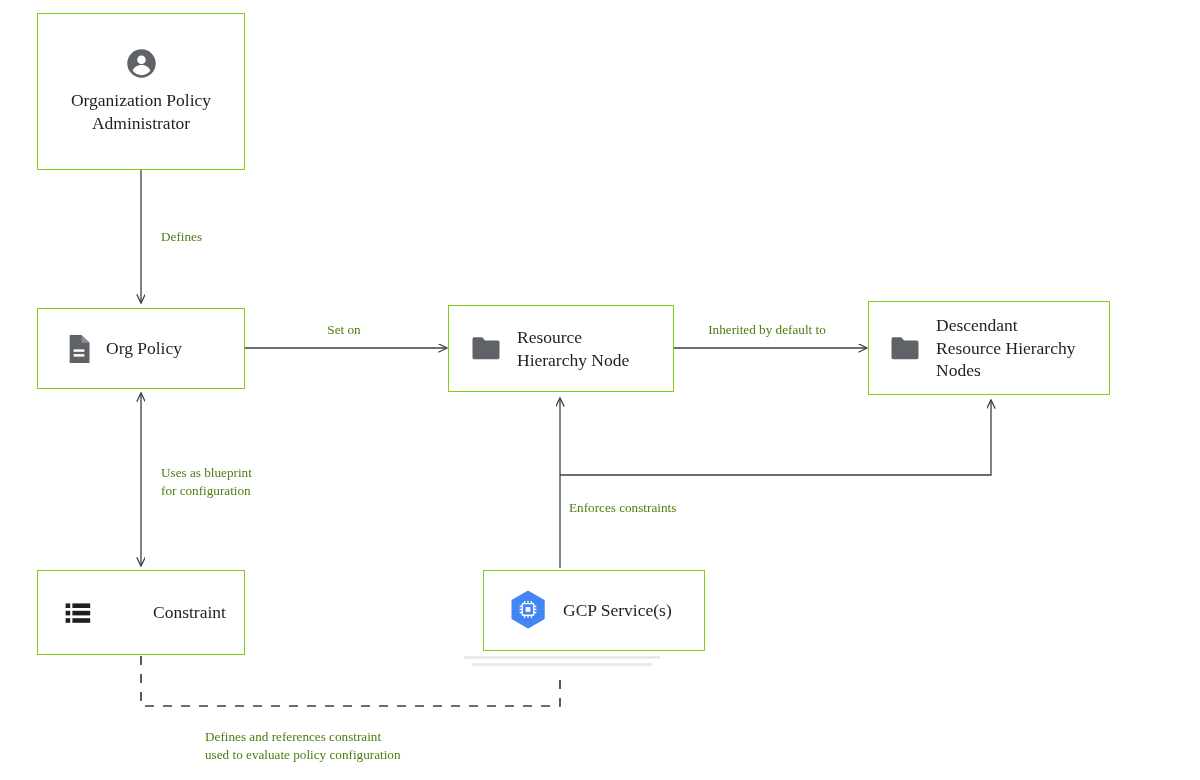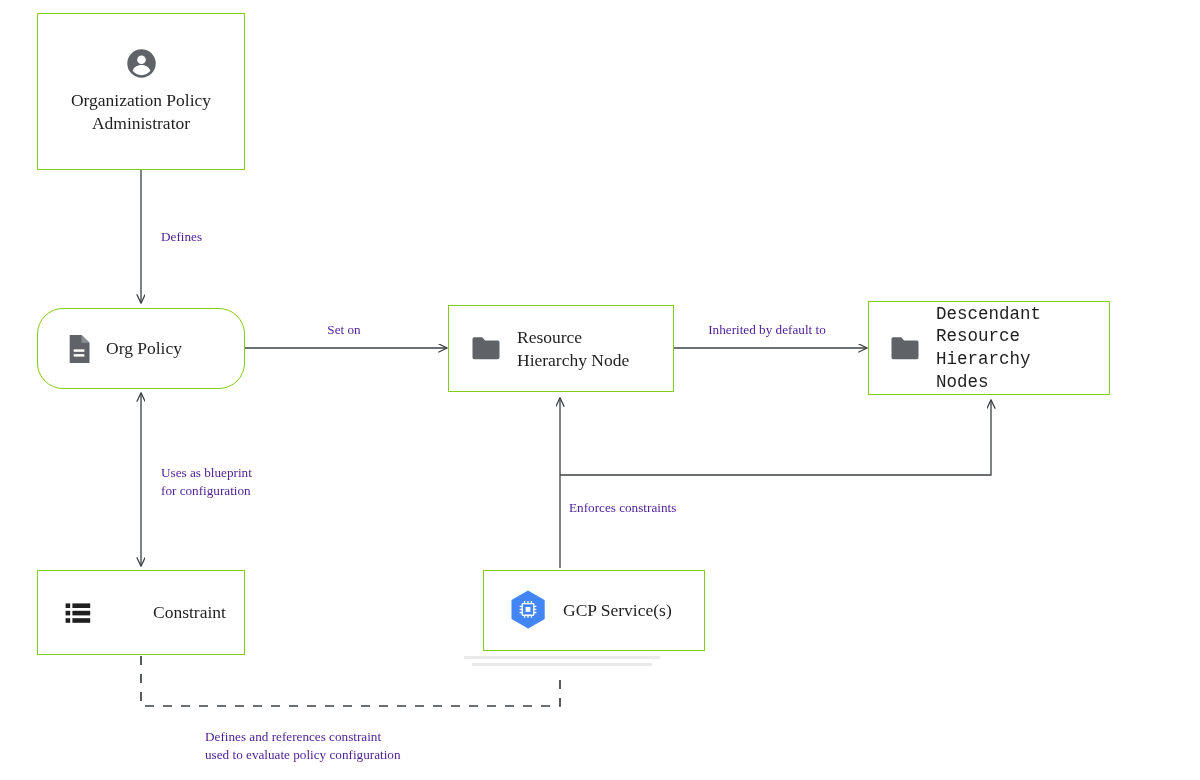--- a/index.html
+++ b/index.html
@@ -58,21 +58,21 @@
     flex: 0 0 auto;
     display: flex;
     align-items: center;
     justify-content: center;
   }
   
   .edge-label {
     position: absolute;
     font-size: 13.2px;
     line-height: 1.38;
-    color: #4c1d95;
+    color: #4d7c0f;
     white-space: pre-line;
   }
   .edge-label.ctr { text-align: center; }
   
   .stack-line {
     position: absolute;
     background: #eaeaea;
     height: 3px;
   }
 </style>
@@ -113,21 +113,21 @@
           <circle cx="12" cy="12" r="11" fill="#5f6368"></circle>
           <circle cx="12" cy="9.1" r="3.35" fill="#ffffff"></circle>
           <path d="M12 13.2c-3.6 0-6.1 2.0-6.9 4.5 1.75 2.1 4.2 3.3 6.9 3.3s5.15-1.2 6.9-3.3c-0.8-2.5-3.3-4.5-6.9-4.5z" fill="#ffffff"></path>
         </svg>
       </span>
       <span class="node-label center">Organization Policy
 Administrator</span>
     </div>
   </div>
 
-  <div class="node" style="left:37px; top:308px; width:208px; height:81px;border-radius:26px;">
+  <div class="node" style="left:37px; top:308px; width:208px; height:81px;">
     <div class="node-inner" style="padding-left:29px;">
       <span class="icon-slot" style="margin-right:15px;">
         <svg width="24" height="28" viewBox="0 0 20 24" aria-hidden="true">
           <path d="M2 0h10.2L19 6.6V24H2z" fill="#5f6368"></path>
           <path d="M12.2 0L19 6.6h-6.8z" fill="#8a8f94"></path>
           <rect x="5.4" y="12.3" width="9.2" height="2.1" fill="#ffffff"></rect>
           <rect x="5.4" y="16.4" width="9.2" height="2.1" fill="#ffffff"></rect>
         </svg>
       </span>
       <span class="node-label">Org Policy</span>
@@ -140,21 +140,21 @@
         <svg width="30" height="25" viewBox="0 0 26 21" aria-hidden="true">
           <path d="M1.3 2.2a1.4 1.4 0 0 1 1.4-1.4h7.1l2.4 2.8h11.1a1.4 1.4 0 0 1 1.4 1.4v13.4a1.4 1.4 0 0 1-1.4 1.4H2.7a1.4 1.4 0 0 1-1.4-1.4z" fill="#5f6368"></path>
         </svg>
       </span>
       <span class="node-label">Resource
 Hierarchy Node</span>
     </div>
   </div>
 
   <div class="node" style="left:868px; top:301px; width:242px; height:94px;">
-    <div class="node-inner" style="padding-left:21px;font-family:Liberation Mono, monospace;">
+    <div class="node-inner" style="padding-left:21px;">
       <span class="icon-slot" style="margin-right:16px;">
         <svg width="30" height="25" viewBox="0 0 26 21" aria-hidden="true">
           <path d="M1.3 2.2a1.4 1.4 0 0 1 1.4-1.4h7.1l2.4 2.8h11.1a1.4 1.4 0 0 1 1.4 1.4v13.4a1.4 1.4 0 0 1-1.4 1.4H2.7a1.4 1.4 0 0 1-1.4-1.4z" fill="#5f6368"></path>
         </svg>
       </span>
       <span class="node-label">Descendant
 Resource Hierarchy
 Nodes</span>
     </div>
   </div>

